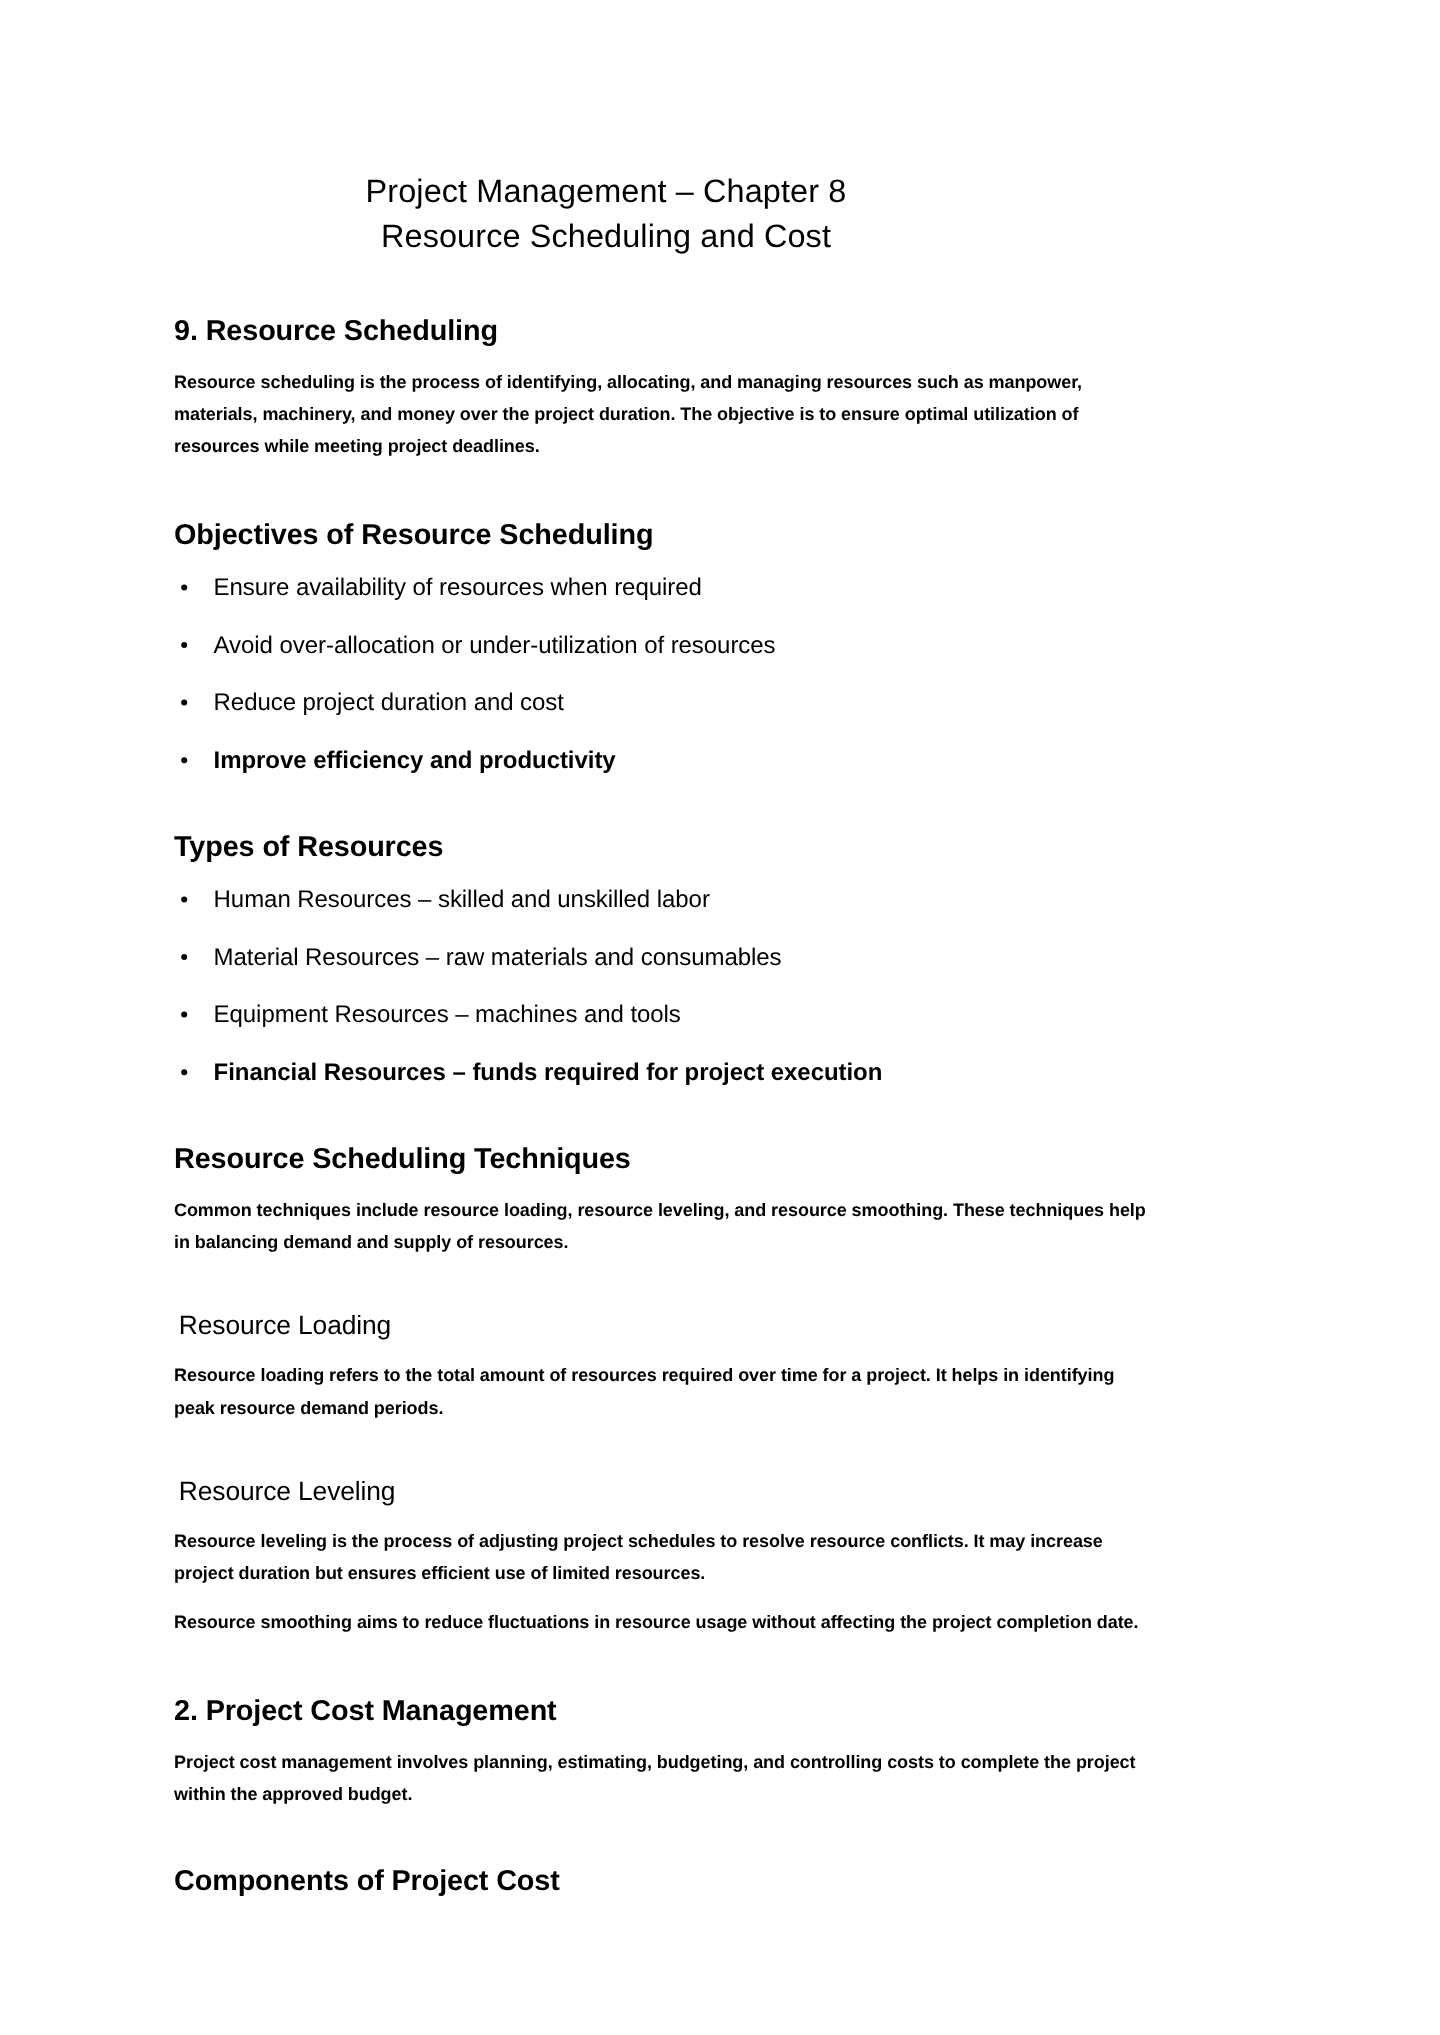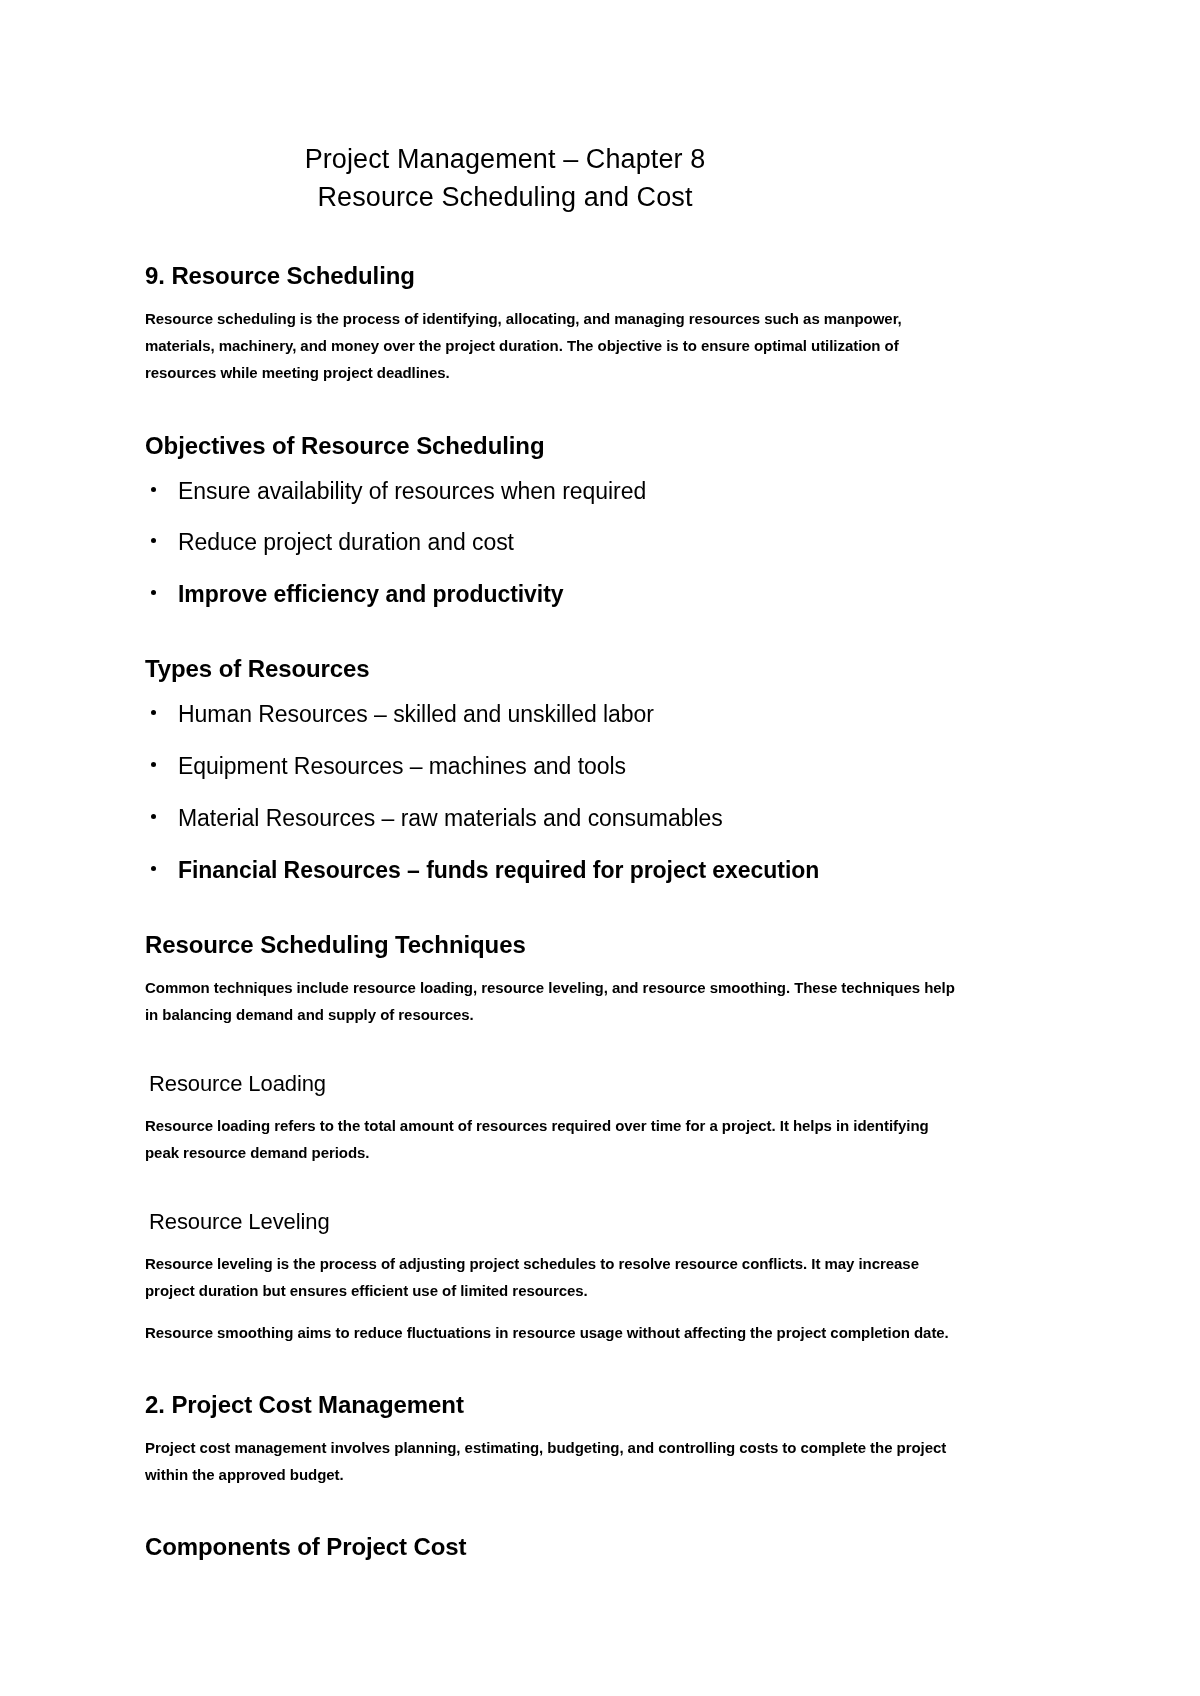--- a/index.html
+++ b/index.html
@@ -53,21 +53,21 @@
     letter-spacing: -0.05px;
     max-width: 818px;
   }
   ul.bullet-list {
     list-style: none;
     margin: 16px 0 0 0;
     padding: 0;
   }
   ul.bullet-list li {
     position: relative;
-    font-size: 23px;
+    font-size: 20px;
     line-height: 1.3;
     margin: 0 0 22px 0;
     padding-left: 33px;
     letter-spacing: -0.05px;
   }
   ul.bullet-list li:last-child {
     margin-bottom: 0;
     font-weight: bold;
   }
   ul.bullet-list li .bullet-dot {
@@ -94,41 +94,45 @@
   <p class="body-text">Resource scheduling is the process of identifying, allocating, and managing resources such as manpower, materials, machinery, and money over the project duration. The objective is to ensure optimal utilization of resources while meeting project deadlines.</p>
 
   <h2 class="sec-heading">Objectives of Resource Scheduling</h2>
   <ul class="bullet-list">
     <li>
       <span class="bullet-dot"></span>
       <span>Ensure availability of resources when required</span>
     </li>
     <li>
       <span class="bullet-dot"></span>
+      <span>Avoid over-allocation or under-utilization of resources</span>
+    </li>
+    <li>
+      <span class="bullet-dot"></span>
       <span>Reduce project duration and cost</span>
     </li>
     <li>
       <span class="bullet-dot"></span>
       <span>Improve efficiency and productivity</span>
     </li>
   </ul>
 
   <h2 class="sec-heading">Types of Resources</h2>
   <ul class="bullet-list">
     <li>
       <span class="bullet-dot"></span>
       <span>Human Resources – skilled and unskilled labor</span>
     </li>
     <li>
       <span class="bullet-dot"></span>
-      <span>Equipment Resources – machines and tools</span>
+      <span>Material Resources – raw materials and consumables</span>
     </li>
     <li>
       <span class="bullet-dot"></span>
-      <span>Material Resources – raw materials and consumables</span>
+      <span>Equipment Resources – machines and tools</span>
     </li>
     <li>
       <span class="bullet-dot"></span>
       <span>Financial Resources – funds required for project execution</span>
     </li>
   </ul>
 
   <h2 class="sec-heading">Resource Scheduling Techniques</h2>
   <p class="body-text">Common techniques include resource loading, resource leveling, and resource smoothing. These techniques help in balancing demand and supply of resources.</p>
 

